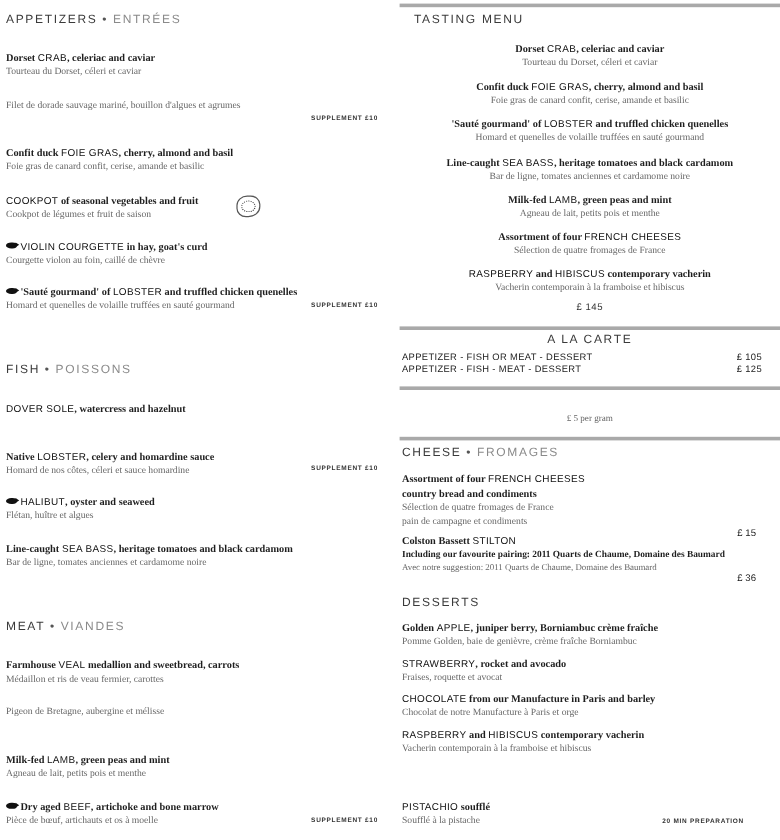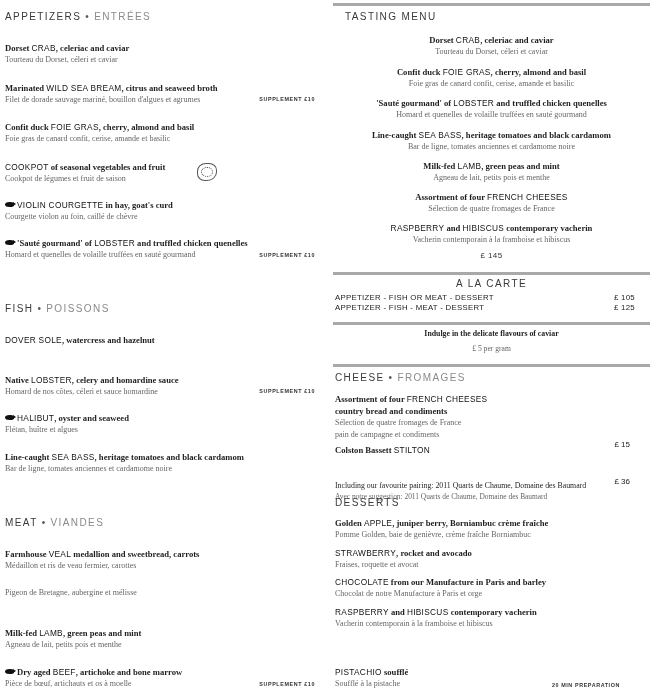--- a/index.html
+++ b/index.html
@@ -85,40 +85,39 @@
 
   .price-center { font-family: "Liberation Sans", "DejaVu Sans", sans-serif; font-size: 8px; color: #333; letter-spacing: 0.4px; }
 
   .carte-row { position: absolute; left: 2px; width: 300px; font-family: "Liberation Sans", "DejaVu Sans", sans-serif; font-size: 7.8px; letter-spacing: 0.3px; color: #222; white-space: nowrap; }
   .carte-row .p { position: absolute; right: 0; top: 0; }
 
   .ritem { position: absolute; left: 2px; width: 305px; }
   .ritem .en { font-family: "Liberation Serif", "DejaVu Serif", serif; font-size: 8.6px; font-weight: bold; color: #1e1e1e; line-height: 12px; white-space: nowrap; }
   .ritem .en .caps { font-family: "Liberation Sans", "DejaVu Sans", sans-serif; font-weight: normal; font-size: 8.3px; letter-spacing: 0.3px; color: #111; }
   .ritem .fr-line { font-family: "Liberation Serif", "DejaVu Serif", serif; font-size: 8px; color: #666; line-height: 12px; white-space: nowrap; }
-  .ritem .en2 { font-family: "Liberation Serif", "DejaVu Serif", serif; font-size: 7.8px; font-weight: normal; color: #1e1e1e; line-height: 11px; white-space: nowrap; margin-top: 24px; }
+  .ritem .en2 { font-family: "Liberation Serif", "DejaVu Serif", serif; font-size: 7.8px; font-weight: bold; color: #1e1e1e; line-height: 11px; white-space: nowrap; }
   .ritem .price { position: absolute; right: 10px; font-family: "Liberation Sans", "DejaVu Sans", sans-serif; font-size: 8px; color: #222; margin-top: 11px; }
   .prep { position: absolute; right: 30px; font-family: "Liberation Sans", "DejaVu Sans", sans-serif; font-size: 5.4px; font-weight: bold; letter-spacing: 0.6px; color: #333; white-space: nowrap; }
 </style>
 </head>
 <body>
 
 <div class="col-left">
 
   <div class="sec-head" style="left:5px; top:11px;">
     <span>APPETIZERS</span><span class="sep">•</span><span class="fr">ENTRÉES</span>
   </div>
 
   <div class="item" style="top:42px;">
     <div class="en"><span>Dorset </span><span class="caps">CRAB</span><span>, celeriac and caviar</span></div>
     <div class="fr-line">Tourteau du Dorset, céleri et caviar</div>
   </div>
 
   <div class="item" style="top:82px;">
-    <div class="en"><span>Marinated </span><span class="caps">WILD SEA BREAM</span><span>, citrus and seaweed broth</span></div>
     <div class="fr-line">Filet de dorade sauvage mariné, bouillon d'algues et agrumes</div>
   </div>
   <div class="supp" style="top:96px;">SUPPLEMENT £10</div>
 
   <div class="item" style="top:121px;">
     <div class="en"><span>Confit duck </span><span class="caps">FOIE GRAS</span><span>, cherry, almond and basil</span></div>
     <div class="fr-line">Foie gras de canard confit, cerise, amande et basilic</div>
   </div>
 
   <div class="item" style="top:161px;">
@@ -225,23 +224,20 @@
   <div class="bar" style="top:272px;"></div>
   <div class="sec-head" style="left:0; width:317px; text-align:center; top:278px;">A LA CARTE</div>
   <div class="carte-row" style="top:293px;">
     <span>APPETIZER - FISH OR MEAT - DESSERT</span><span class="p">£ 105</span>
   </div>
   <div class="carte-row" style="top:303px;">
     <span>APPETIZER - FISH - MEAT - DESSERT</span><span class="p">£ 125</span>
   </div>
 
   <div class="bar" style="top:322px;"></div>
-  <div class="center" style="top:328px;">
-    <div class="en" style="font-size:7.8px;">Indulge in the delicate flavours of caviar</div>
-  </div>
   <div class="center fr-line" style="top:344px; font-family:'Liberation Serif',serif; font-size:7.6px; color:#666;">£ 5 per gram</div>
 
   <div class="bar" style="top:364px;"></div>
   <div class="sec-head" style="left:2px; top:372px;">
     <span>CHEESE</span><span class="sep">•</span><span class="fr">FROMAGES</span>
   </div>
 
   <div class="ritem" style="top:393px;">
     <div class="en"><span>Assortment of four </span><span class="caps">FRENCH CHEESES</span></div>
     <div class="en">country bread and condiments</div>

